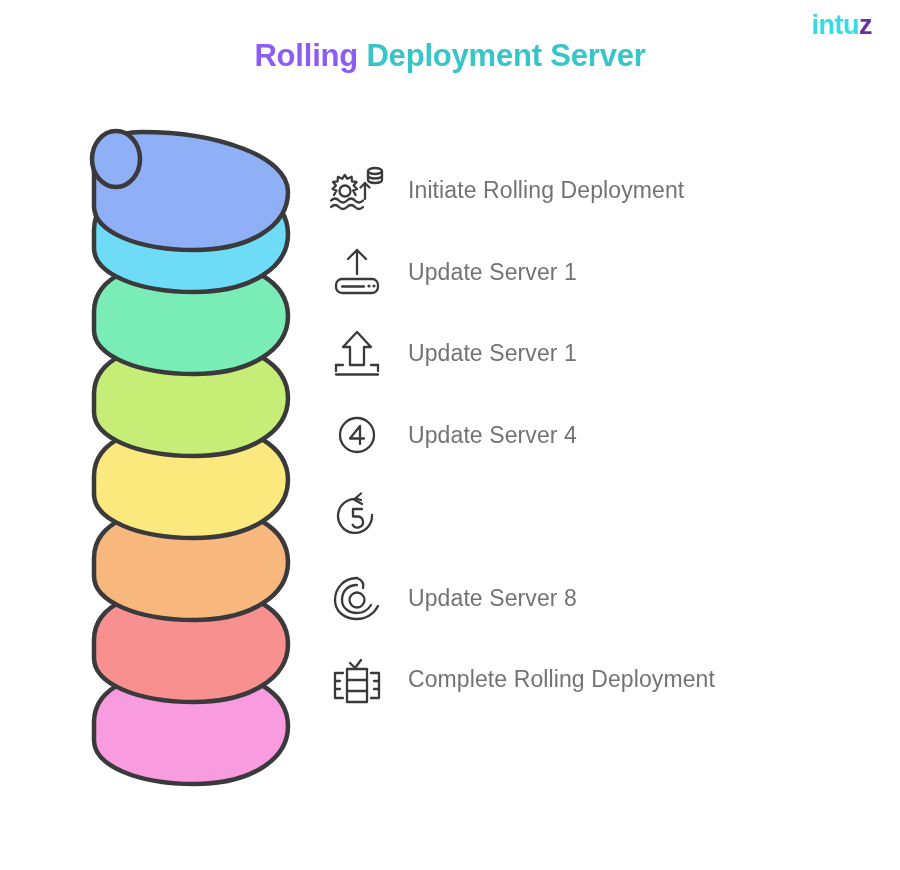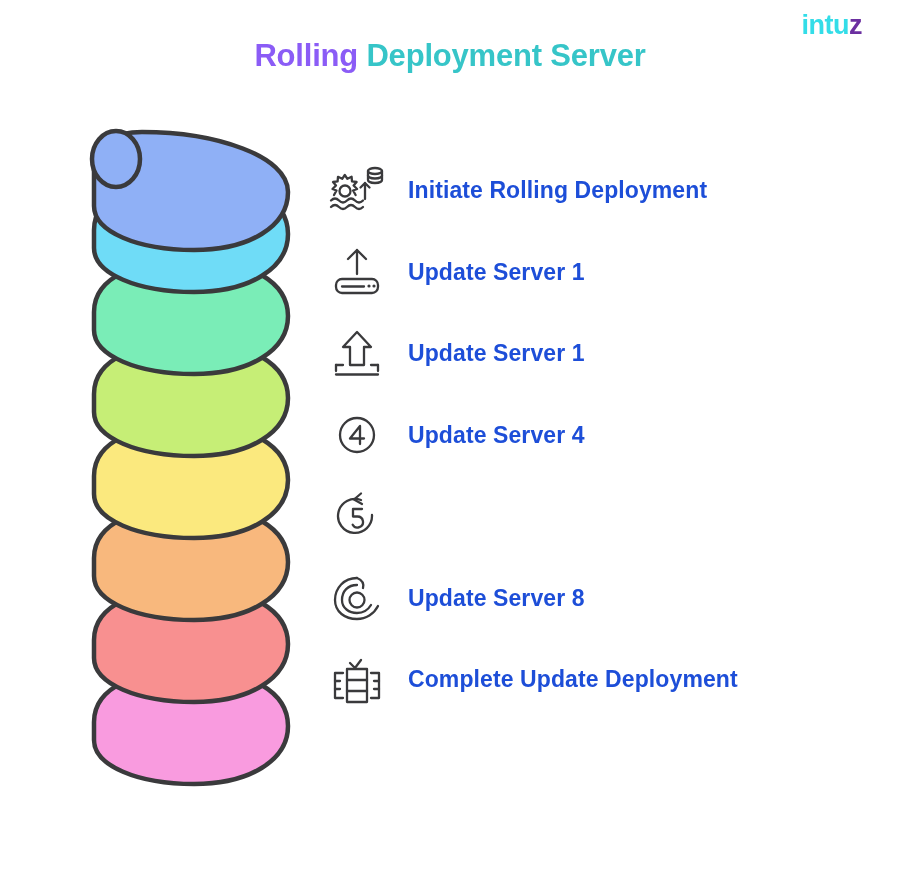--- a/index.html
+++ b/index.html
@@ -6,21 +6,21 @@
   html, body {
     width: 900px; height: 870px;
     background: #ffffff;
     font-family: "Liberation Sans", sans-serif;
     overflow: hidden;
   }
   .page { position: relative; width: 900px; height: 870px; background: #fff; }
 
   
   .logo {
-    position: absolute; top: 12px; right: 38px;
+    position: absolute; top: 12px; right: 28px;
     font-size: 27px; font-weight: 700; letter-spacing: -0.5px;
     line-height: 1;
   }
   .logo .lg-a { color: #33DDE8; }
   .logo .lg-b { color: #6B2FA0; }
 
   
   .title {
     position: absolute; top: 38px; left: 0; width: 900px;
     text-align: center;
@@ -43,24 +43,23 @@
     height: 81.5px;
   }
   .step-icon {
     width: 62px; height: 56px;
     flex: 0 0 62px;
     display: flex; align-items: center; justify-content: center;
   }
   .step-label {
     margin-left: 20px;
     font-size: 23px;
-    color: #1d4ed8;
+    color: #737373;
     letter-spacing: 0.1px;
     white-space: nowrap;
-    font-weight: bold;
   }
 </style>
 </head>
 <body>
 
 <div class="page">
 
   <div class="logo">
     <span class="lg-a">intu</span><span class="lg-b">z</span>
   </div>
@@ -186,17 +185,17 @@
         <svg width="56" height="52" viewBox="0 0 56 52" fill="none" stroke="#3A3A3C" stroke-width="2.3" stroke-linecap="round" stroke-linejoin="round">
           <path d="M21 9 l5 5 6-8"></path>
           <rect x="18" y="15" width="20" height="33"></rect>
           <path d="M18 26 h20 M18 37 h20"></path>
           <path d="M14 19 h-8 v25 h8"></path>
           <path d="M6 27 h5 M6 35 h5"></path>
           <path d="M42 19 h8 v25 h-8"></path>
           <path d="M45 27 h5 M45 35 h5"></path>
         </svg>
       </div>
-      <div class="step-label">Complete Update Deployment</div>
+      <div class="step-label">Complete Rolling Deployment</div>
     </div>
 
   </div>
 </div>
 
 </body></html>

